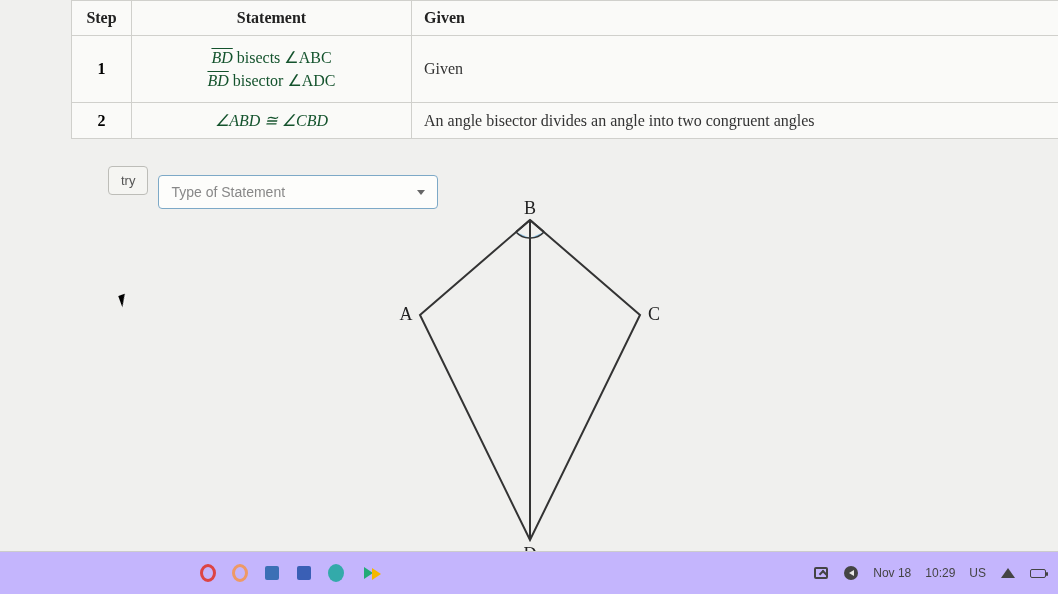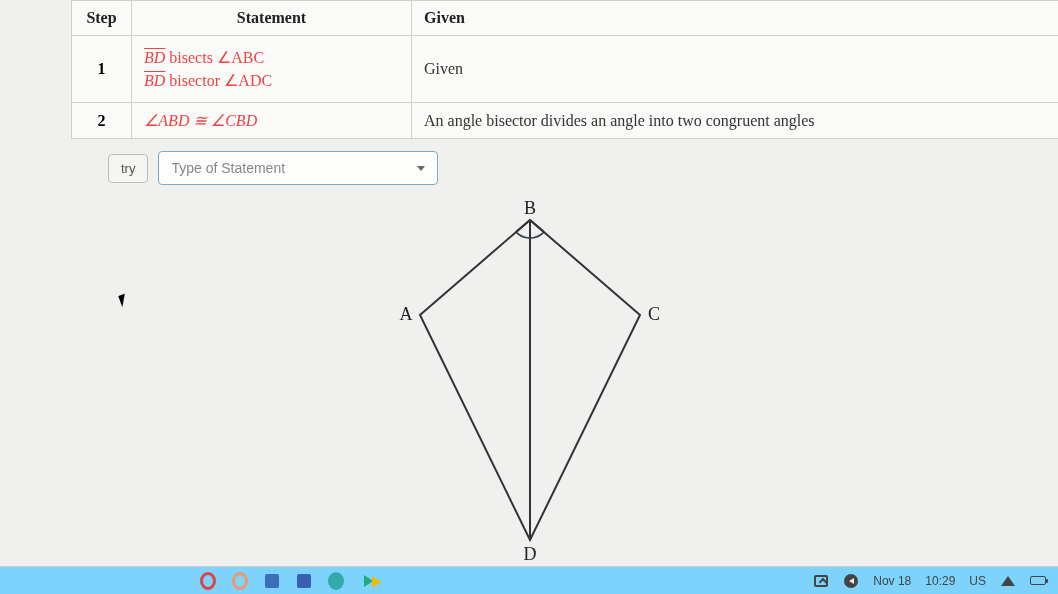--- a/index.html
+++ b/index.html
@@ -28,24 +28,24 @@
     color: #222;
     text-align: center;
   }
   .proof-table th.reason { text-align: left; }
   .proof-table td.step {
     text-align: center;
     font-weight: bold;
     width: 60px;
   }
   .proof-table td.statement {
-    text-align: left;
+    text-align: center;
     width: 280px;
     font-style: italic;
-    color: #ef4444;
+    color: #14532d;
   }
   .proof-table td.reason {
     color: #333;
   }
   .statement-line { margin: 4px 0; }
   .overbar { text-decoration: overline; font-style: italic; }
   .upright { font-style: normal; }
 
   .input-row {
     display: flex;
@@ -70,41 +70,42 @@
     border-radius: 4px;
     padding: 8px 12px;
     width: 280px;
     font-family: Arial, sans-serif;
     font-size: 14px;
     color: #888;
     display: flex;
     justify-content: space-between;
     align-items: center;
     cursor: pointer;
+    margin-top: 24px;
   }
   .caret {
     width: 0; height: 0;
     border-left: 4px solid transparent;
     border-right: 4px solid transparent;
     border-top: 5px solid #666;
   }
 
   .figure {
     position: absolute;
     left: 390px;
     top: 200px;
   }
 
   .taskbar {
     position: absolute;
     bottom: 0;
     left: 0;
     right: 0;
-    height: 28px;
-    background: #7dd3fc;
+    height: 43px;
+    background: #c4b5fd;
     border-top: 1px solid #ccc;
     display: flex;
     align-items: center;
     justify-content: flex-end;
     padding: 0 12px;
     gap: 14px;
     font-family: Arial, sans-serif;
     font-size: 12px;
     color: #444;
   }

